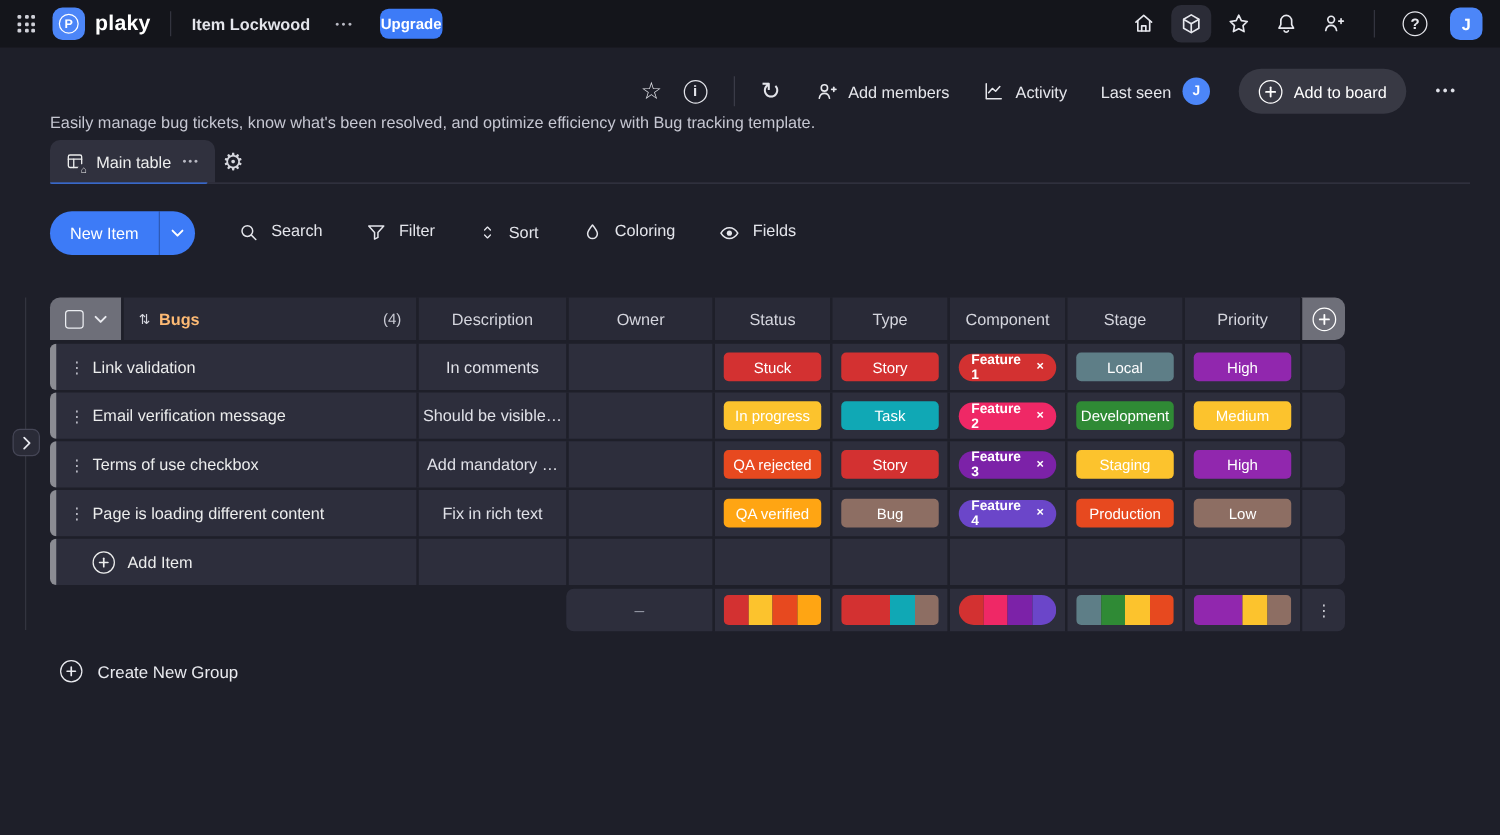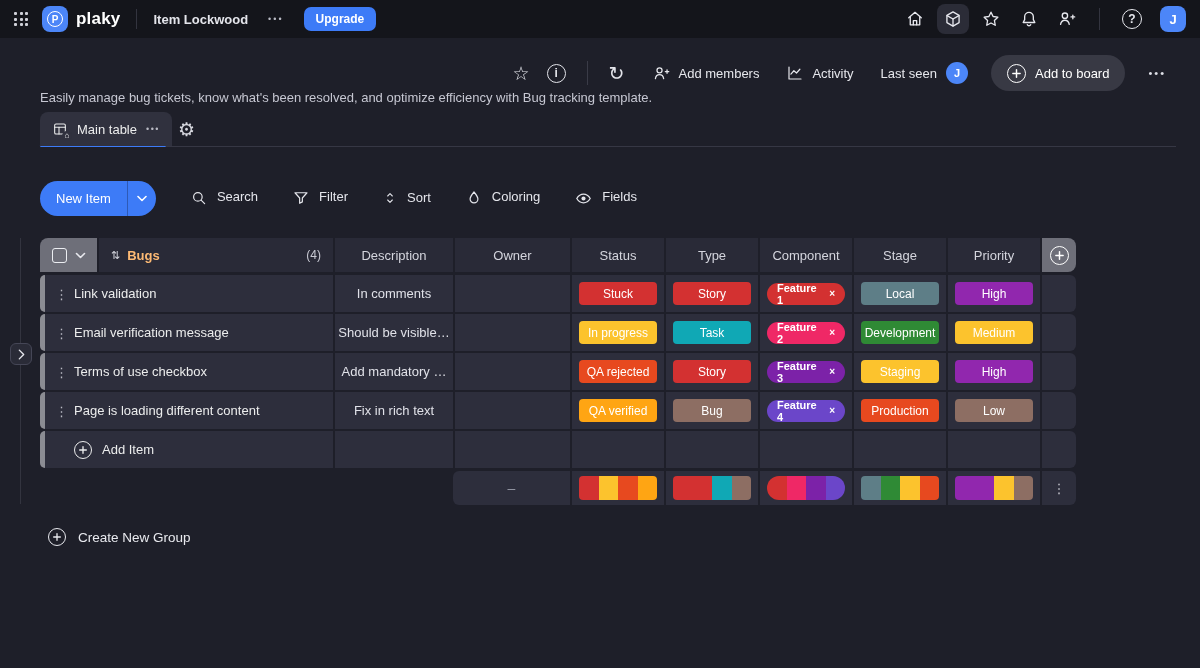--- a/index.html
+++ b/index.html
@@ -16,21 +16,21 @@
   .apps { display:grid; grid-template-columns:repeat(3,3px); grid-gap:2.5px; margin-right:14px; cursor:pointer; }
   .apps i { width:3px; height:3px; background:#cfd0d8; border-radius:1px; }
   .logo { width:26px; height:26px; background:#4c86f8; border-radius:8px; display:flex; align-items:center; justify-content:center; margin-right:8px; }
   .logo .pring { width:16px; height:16px; border:1.8px solid #fff; border-radius:50%; display:flex; align-items:center; justify-content:center;
     font-size:10px; font-weight:700; color:#fff; }
   .brand { font-size:17px; font-weight:700; color:#fff; letter-spacing:.2px; }
   .tb-div { width:1px; height:20px; background:#33343f; margin:0 16px; }
   .workspace { font-size:13px; font-weight:600; color:#e4e5eb; cursor:pointer; }
   .tb-dots { font-size:9px; letter-spacing:2px; color:#b9bac4; margin:0 20px; cursor:pointer; }
   .upgrade { background:#3d7bf7; color:#fff; border:none; font-family:inherit; font-size:12px; font-weight:600;
-    padding:5px 12px; border-radius:7px; cursor:pointer; }
+    padding:5px 1px; border-radius:7px; cursor:pointer; }
   .tb-right { margin-left:auto; display:flex; align-items:center; gap:6px; color:#e7e8ee; }
   .tb-icon { width:32px; height:30px; display:flex; align-items:center; justify-content:center; cursor:pointer; border-radius:8px; }
   .tb-icon.active { background:#2b2c37; }
   .tb-div2 { width:1px; height:22px; background:#33343f; margin:0 10px; }
   .qcircle { width:20px; height:20px; border:1.7px solid #e7e8ee; border-radius:50%; display:flex; align-items:center; justify-content:center;
     font-size:12px; font-weight:700; color:#e7e8ee; }
   .avatar-sq { width:26px; height:26px; background:#4c86f8; border-radius:8px; display:flex; align-items:center; justify-content:center;
     color:#fff; font-size:13px; font-weight:700; cursor:pointer; margin-left:6px; }
 
   
@@ -57,21 +57,21 @@
   .tab-label { font-size:13px; font-weight:500; }
   .tab-dots { font-size:9px; letter-spacing:1.5px; color:#b9bac4; }
   .tab-ic { position:relative; display:flex; }
   .home-badge { position:absolute; right:-4px; bottom:-4px; width:10px; height:10px; background:#30313e; border-radius:50%;
     font-size:8px; line-height:10px; text-align:center; color:#eceded; }
   .hairline { position:absolute; left:40px; top:146px; width:1136px; height:1px; background:#363744; }
   .tab-underline { position:absolute; left:40px; top:144px; width:126px; height:3px; background:#3d7bf7; border-radius:2px; }
   .gear { position:absolute; left:178px; top:118px; font-size:19px; color:#d6d7de; cursor:pointer; }
 
   
-  .toolbar { position:absolute; left:40px; top:180px; height:36px; display:flex; align-items:center; gap:34px; }
+  .toolbar { position:absolute; left:40px; top:168px; height:36px; display:flex; align-items:center; gap:34px; }
   .new-item { display:flex; align-items:stretch; background:#3d7bf7; border-radius:18px; overflow:hidden; height:35px; cursor:pointer; }
   .new-item .main { display:flex; align-items:center; padding:0 16px; font-size:13px; font-weight:500; color:#fff; }
   .new-item .sep { width:1px; background:rgba(20,30,60,.35); }
   .new-item .caret { display:flex; align-items:center; justify-content:center; width:28px; color:#fff; }
   .tool { display:flex; gap:9px; font-size:13px; color:#e4e5eb; cursor:pointer; }
 
   
   .tableWrap { position:absolute; left:40px; top:238px; width:1136px; }
   .trow { display:flex; height:37px; margin-bottom:2px; }
   .thead { height:34px; margin-bottom:3px; }

